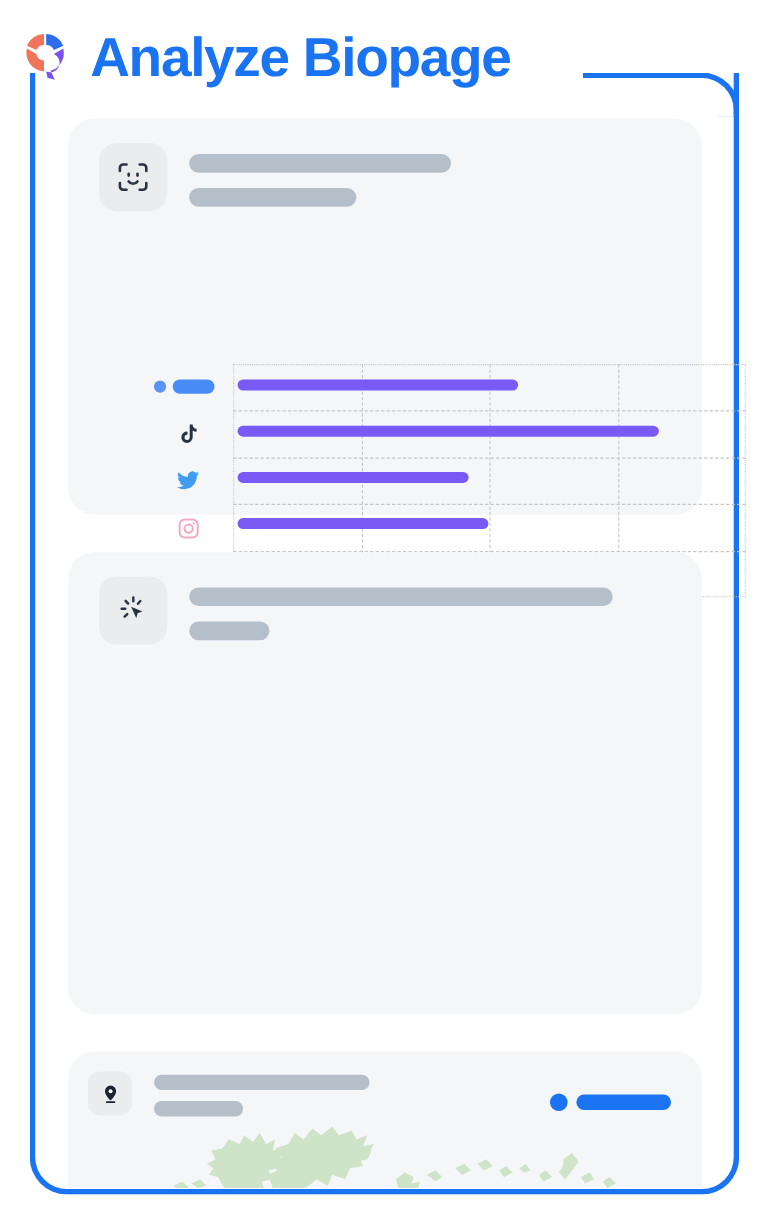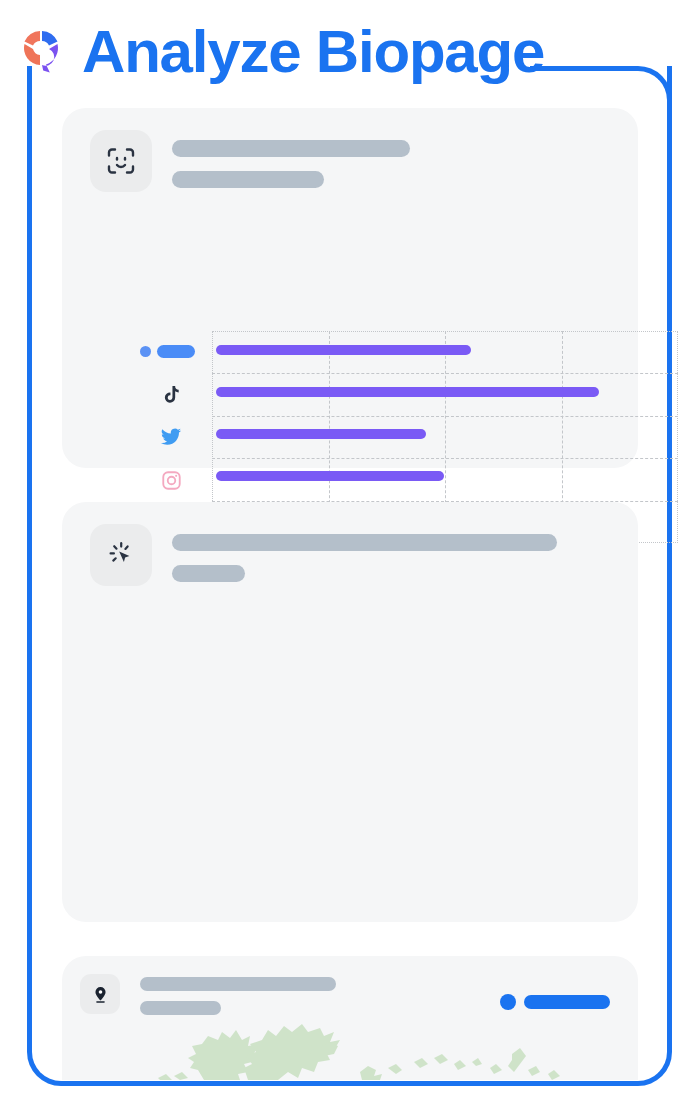--- a/index.html
+++ b/index.html
@@ -9,21 +9,21 @@
     font-family: "Liberation Sans", sans-serif;
     overflow: hidden;
   }
   #stage { position: relative; width: 700px; height: 1100px; background:#fff; }
 
   
   #header { position:absolute; left:0; top:0; width:700px; height:105px; }
   #logo { position:absolute; left:20px; top:28px; width:42px; height:48px; }
   #title {
     position:absolute; left:82px; top:22px;
-    font-size:60px; font-weight:800; letter-spacing:-1.2px;
+    font-size:50px; font-weight:800; letter-spacing:-1.2px;
     color:#1a73f0; white-space:nowrap; line-height:60px;
   }
 
   
   #frame {
     position:absolute; left:27px; top:66px;
     width:645px; height:1020px;
     border:5px solid #1a73f0;
     border-top:none;
     border-radius:0 0 34px 34px;

